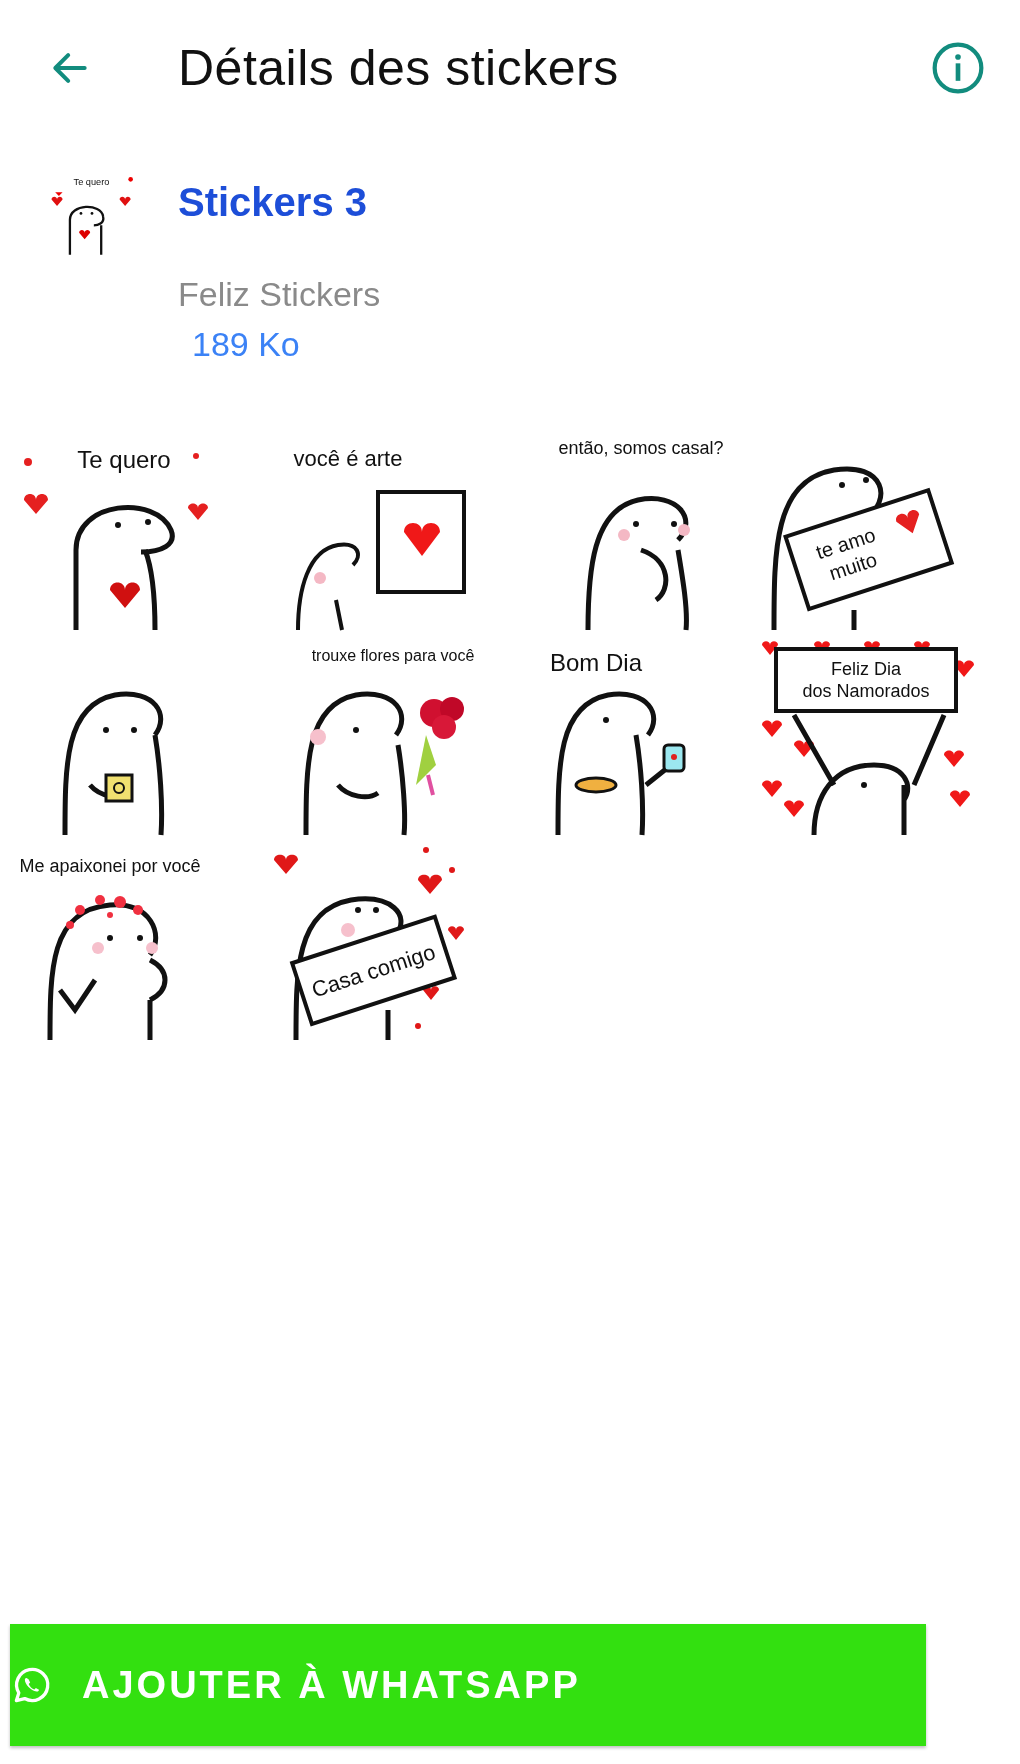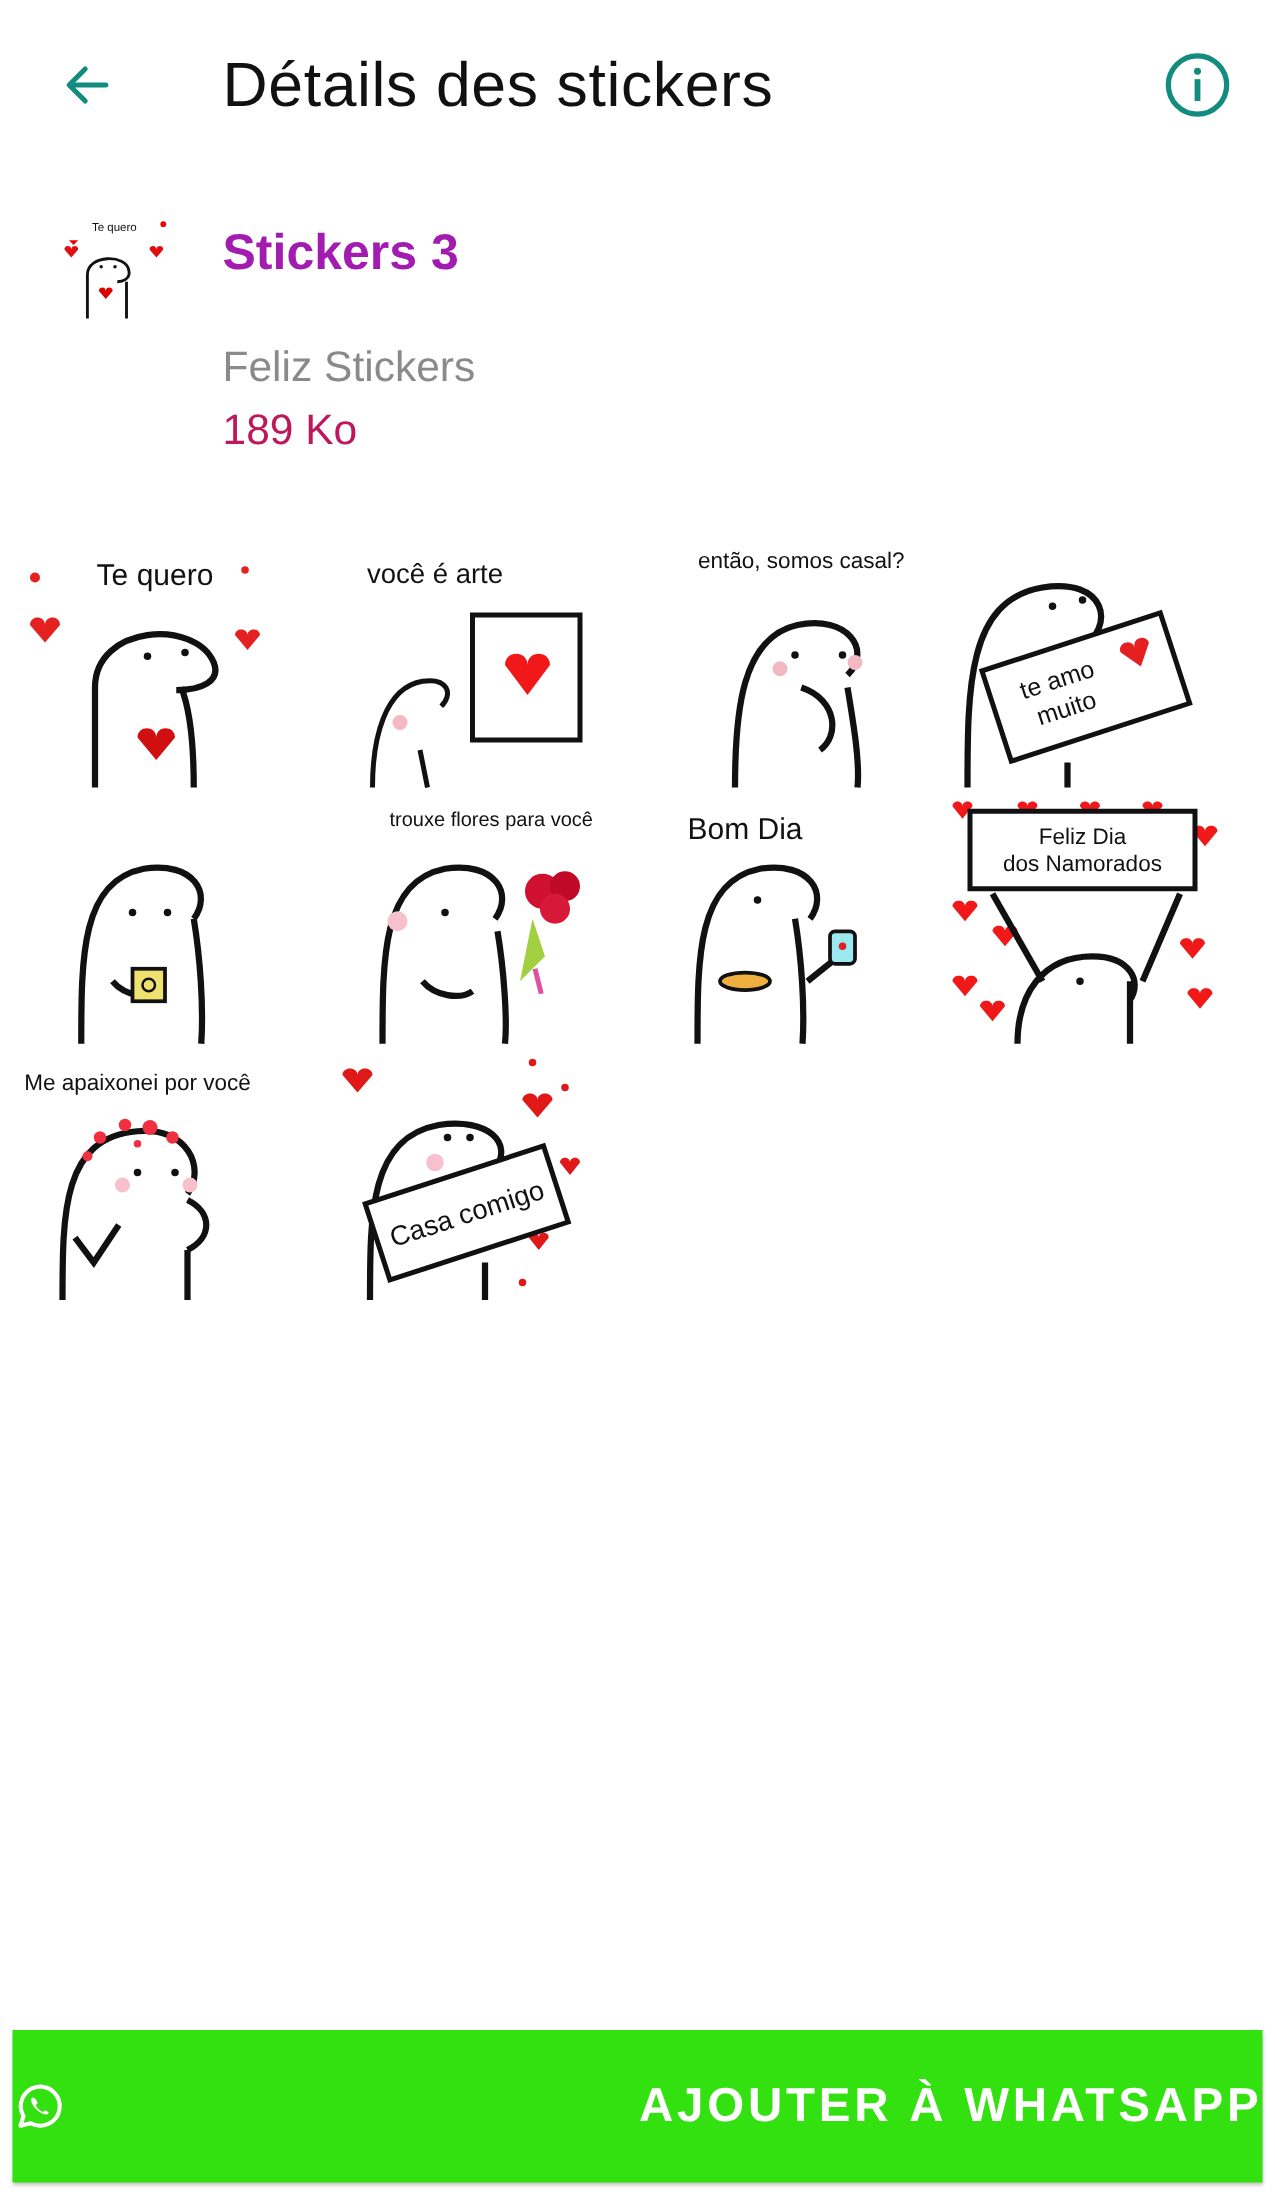--- a/index.html
+++ b/index.html
@@ -6,30 +6,30 @@
   html, body { width: 1020px; height: 1764px; background: #ffffff; overflow: hidden; }
   body { font-family: "Liberation Sans", "DejaVu Sans", sans-serif; position: relative; }
 
   .topbar { position: absolute; left: 0; top: 0; width: 928px; height: 140px; }
   .back-btn { position: absolute; left: 40px; top: 38px; width: 60px; height: 60px; display:flex; align-items:center; justify-content:center; cursor:pointer; }
   .title { position: absolute; left: 178px; top: 38px; font-size: 50px; font-weight: 400; color: #111; letter-spacing: 0.5px; line-height: 60px; }
   .info-btn { position: absolute; left: 930px; top: 40px; width: 56px; height: 56px; cursor:pointer; }
 
   .pack { position: absolute; left: 0; top: 150px; width: 1020px; height: 230px; }
   .pack-tray { position: absolute; left: 46px; top: 22px; width: 92px; height: 92px; }
-  .pack-name { position: absolute; left: 178px; top: 30px; font-size: 40px; font-weight: 700; color: #a21caf; }
+  .pack-name { position: absolute; left: 178px; top: 30px; font-size: 40px; font-weight: 700; color: #1d4ed8; }
   .pack-publisher { position: absolute; left: 178px; top: 125px; font-size: 34px; color: #8a8a8a; }
-  .pack-size { position: absolute; left: 178px; top: 175px; font-size: 34px; color: #be185d; text-align: center; }
+  .pack-size { position: absolute; left: 192px; top: 175px; font-size: 34px; color: #3b82f6; text-align: center; }
 
   .grid { position: absolute; left: 10px; top: 430px; width: 1000px; display: grid; grid-template-columns: repeat(4, 228px); grid-auto-rows: 205px; column-gap: 20px; row-gap: 0; }
   .sticker { width: 228px; height: 205px; position: relative; cursor: pointer; }
   .sticker svg { width: 100%; height: 100%; display: block; }
   .cap { font-family: "Liberation Sans Narrow", "Liberation Sans", sans-serif; }
 
-  .add-btn { position: absolute; left: 10px; top: 1624px; width: 1000px; height: 122px; background: #33e010; box-shadow: 0 2px 3px rgba(0,0,0,0.25); display: flex; align-items: center; justify-content: space-between; cursor: pointer; }
+  .add-btn { position: absolute; left: 10px; top: 1624px; width: 916px; height: 122px; background: #33e010; box-shadow: 0 2px 3px rgba(0,0,0,0.25); display: flex; align-items: center; justify-content: flex-start; cursor: pointer; }
   .add-btn .wa { width: 44px; height: 44px; margin-right: 28px; }
   .add-label { color: #ffffff; font-size: 38px; font-weight: 700; letter-spacing: 3px; }
 </style>
 </head>
 <body>
 
 <div class="topbar">
   <div class="back-btn">
     <svg width="44" height="44" viewBox="0 0 24 24">
       <path d="M20 12H5M11 5l-7 7 7 7" fill="none" stroke="#128c7e" stroke-width="2.2" stroke-linecap="round" stroke-linejoin="round"></path>

